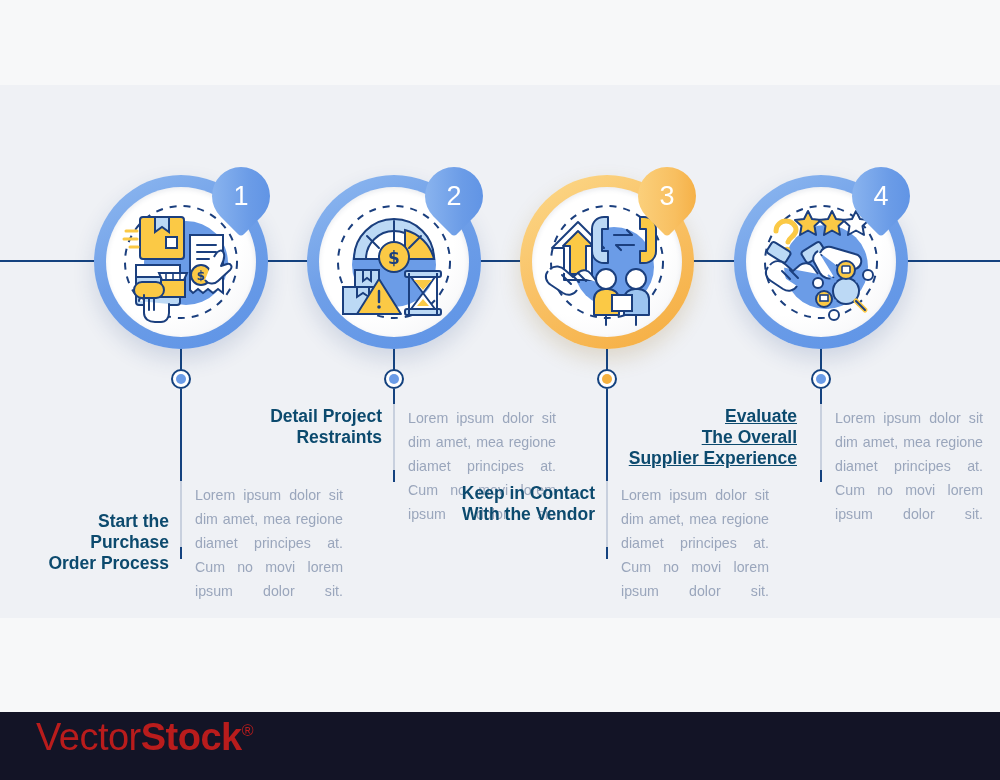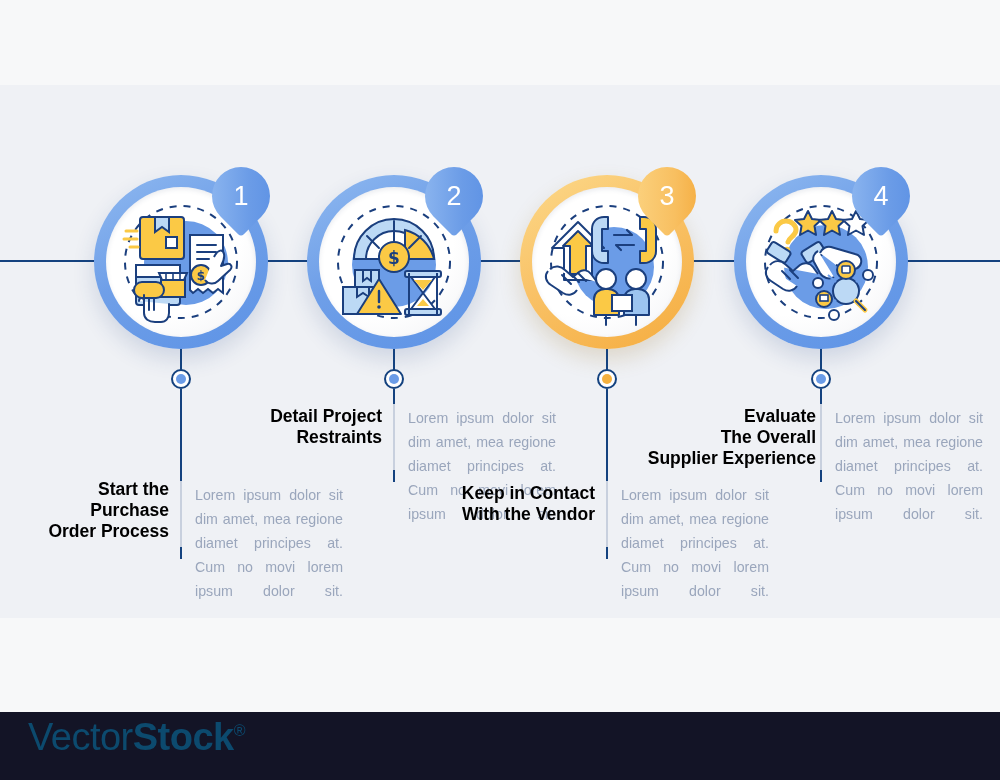--- a/index.html
+++ b/index.html
@@ -29,22 +29,22 @@
     position: absolute; left: 0; top: 618px; width: 1000px; height: 94px;
     background: #f7f8f9;
   }
 
   
   .footer {
     position: absolute; left: 0; top: 712px; width: 1000px; height: 68px;
     background: #131426;
   }
   .vs-logo {
-    position: absolute; left: 28px; top: 716px;
-    font-size: 38px; letter-spacing: -0.5px; color: #0c4a6e;
+    position: absolute; left: 36px; top: 716px;
+    font-size: 38px; letter-spacing: -0.5px; color: #b91c1c;
     white-space: nowrap;
   }
   .vs-logo .light { font-weight: 300; }
   .vs-logo .bold  { font-weight: 700; }
   .vs-logo .reg   { font-size: 16px; vertical-align: super; font-weight: 400; }
   .vs-url {
     position: absolute; right: 28px; top: 733px;
     font-size: 21px; color: #ffffff; letter-spacing: 0.2px;
     white-space: nowrap;
   }
@@ -121,21 +121,21 @@
   .dot.blue i  { background: #6b9ce7; }
   .dot.amber i { background: #f5b13f; }
 
   
   .divider {
     position: absolute; width: 2px; background: #c8d0de;
   }
   .heading {
     position: absolute;
     text-align: right;
-    color: #000000;
+    color: #0c4a6e;
     font-weight: 700;
     font-size: 17.5px;
     line-height: 21px;
     white-space: pre-line;
   }
   .body {
     position: absolute;
     color: #9aa6bc;
     font-size: 14.2px;
     line-height: 24px;
@@ -189,21 +189,21 @@
     <div class="badge blue" style="left:212px; top:167px;">
       <div class="bub"></div>
       <div class="num">1</div>
     </div>
     <div class="stem" style="left:180px; top:349px; height:30px;"></div>
     <div class="dot blue" style="left:171px; top:369px;">
         <i></i>
       </div>
     <div class="stem" style="left:180px; top:389px; height:170px;"></div>
     <div class="divider" style="left:180px; top:481px; height:66px;"></div>
-    <div class="heading" style="left:10px; top:479px; width:159px;">Start the
+    <div class="heading" style="left:10px; top:511px; width:159px;">Start the
 Purchase
 Order Process</div>
     <div class="body" style="left:195px; top:483px; width:148px;">Lorem ipsum dolor sit dim amet, mea regione diamet principes at. Cum no movi lorem ipsum dolor sit.</div>
   </div>
 
   <div class="node">
     <div class="ring blue" style="left:307px; top:175px;">
       <div class="inner">
         <svg width="150" height="150" viewBox="0 0 150 150">
           <circle cx="75" cy="78" r="42" fill="#6b9ce7"></circle>
@@ -333,21 +333,21 @@
     <div class="badge blue" style="left:852px; top:167px;">
       <div class="bub"></div>
       <div class="num">4</div>
     </div>
     <div class="stem" style="left:820px; top:349px; height:30px;"></div>
     <div class="dot blue" style="left:811px; top:369px;">
         <i></i>
       </div>
     <div class="stem" style="left:820px; top:389px; height:93px;"></div>
     <div class="divider" style="left:820px; top:404px; height:66px;"></div>
-    <div class="heading" style="left:632px; top:406px; width:184px;">Evaluate
+    <div class="heading" style="left:613px; top:406px; width:184px;text-decoration:underline;">Evaluate
 The Overall
 Supplier Experience</div>
     <div class="body" style="left:835px; top:406px; width:148px;">Lorem ipsum dolor sit dim amet, mea regione diamet principes at. Cum no movi lorem ipsum dolor sit.</div>
   </div>
 
   <div class="footer"></div>
   <div class="vs-logo"><span class="light">Vector</span><span class="bold">Stock</span><span class="reg">®</span></div>
 
 </div>
 

